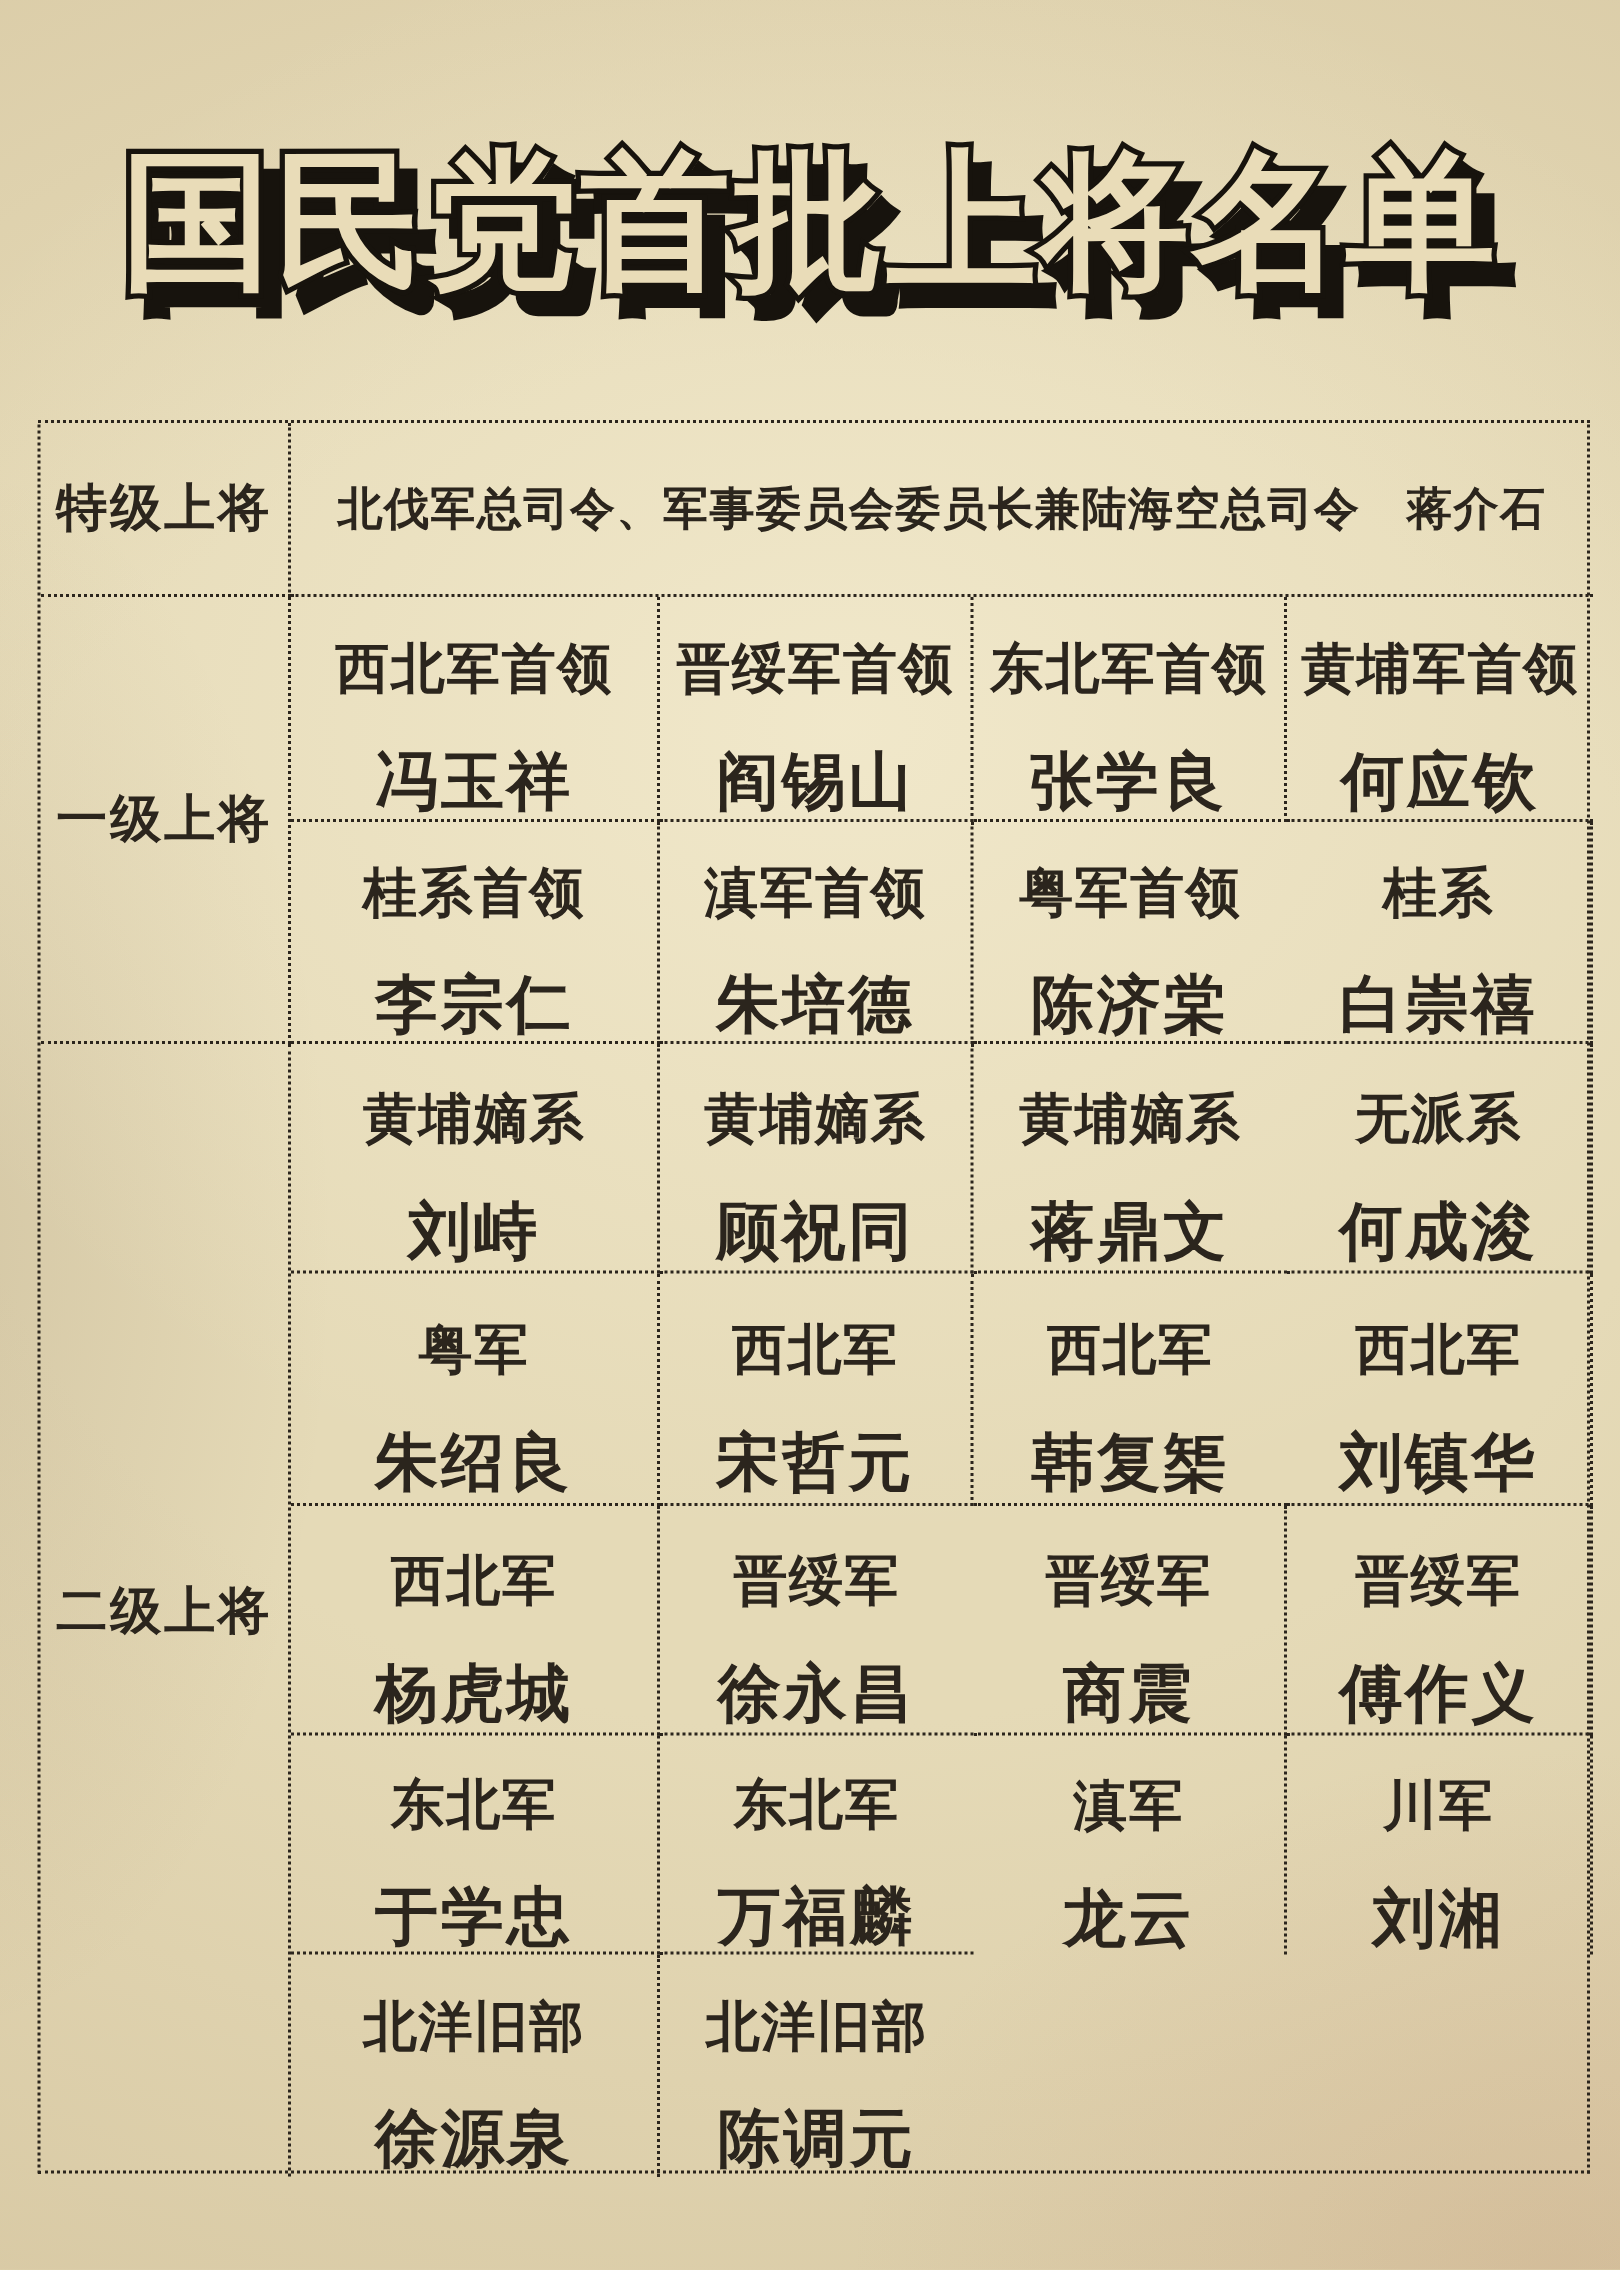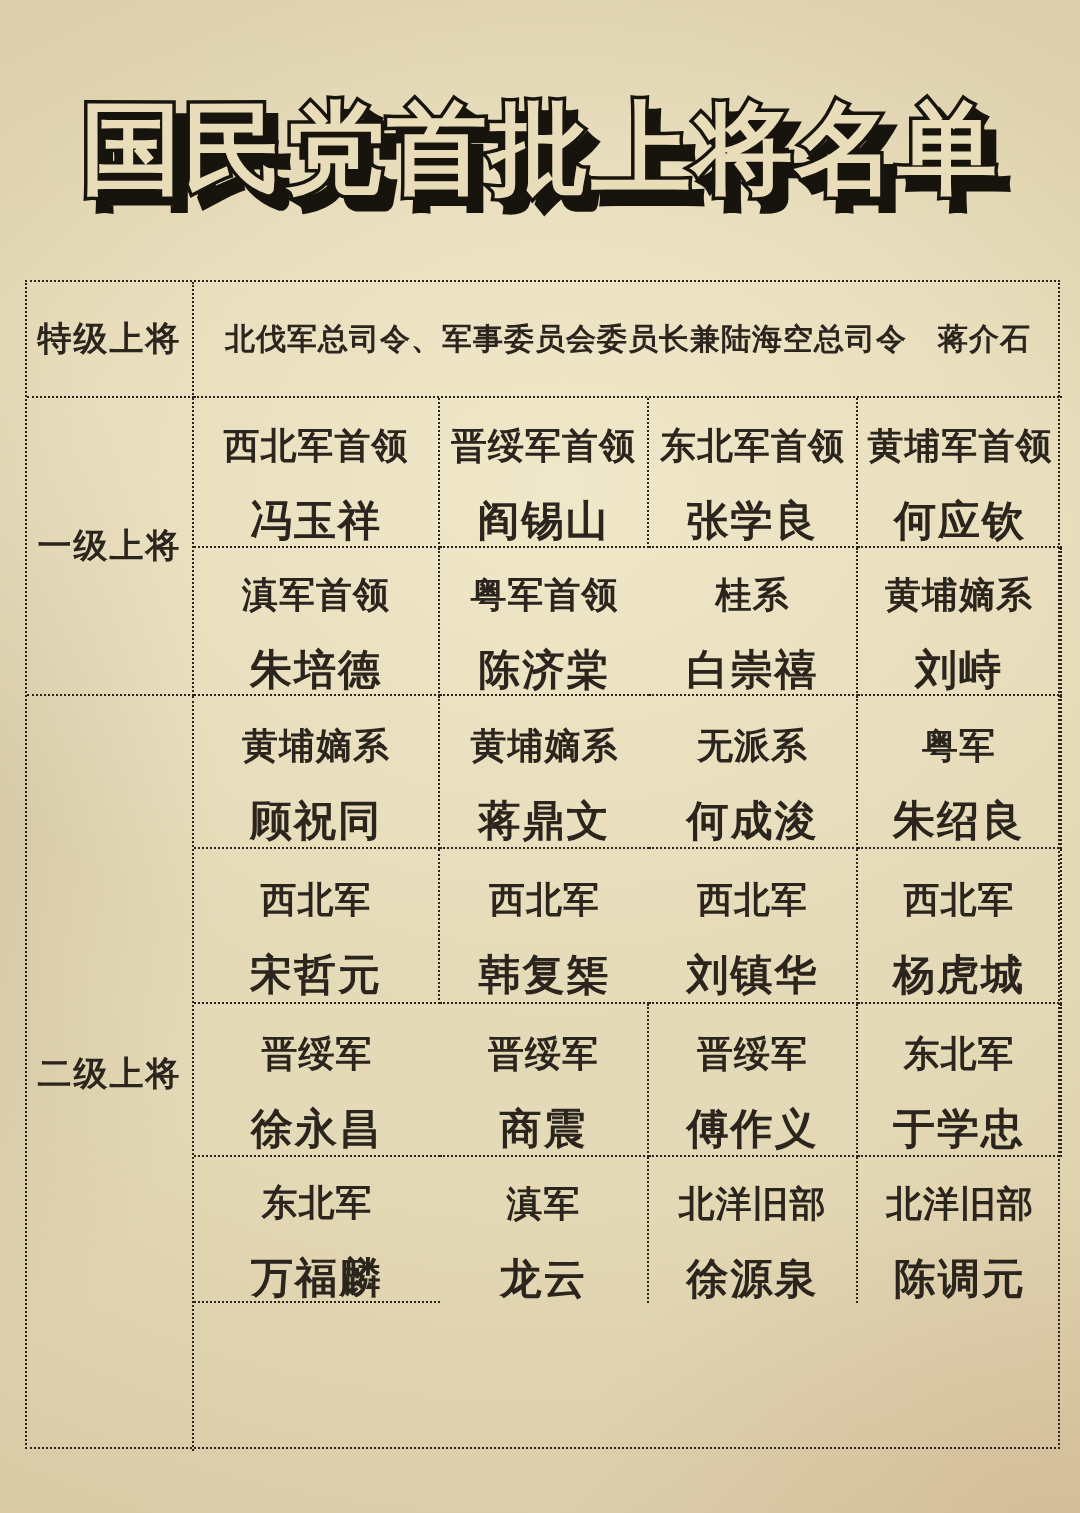--- a/index.html
+++ b/index.html
@@ -86,20 +86,24 @@
   </div>
   <div class="cell data">
     <div class="faction">东北军首领</div>
     <div class="gname">张学良</div>
   </div>
   <div class="cell data no-br">
     <div class="faction">黄埔军首领</div>
     <div class="gname">何应钦</div>
   </div>
   <div class="cell data">
+    <div class="faction">桂系首领</div>
+    <div class="gname">李宗仁</div>
+  </div>
+  <div class="cell data">
     <div class="faction">滇军首领</div>
     <div class="gname">朱培德</div>
   </div>
   <div class="cell data no-br">
     <div class="faction">粤军首领</div>
     <div class="gname">陈济棠</div>
   </div>
 
   <div class="cell rank rank-second">二级上将</div>
 
@@ -161,20 +165,24 @@
   </div>
   <div class="cell data no-br">
     <div class="faction">东北军</div>
     <div class="gname">万福麟</div>
   </div>
   <div class="cell data no-bb">
     <div class="faction">滇军</div>
     <div class="gname">龙云</div>
   </div>
   <div class="cell data no-bb">
+    <div class="faction">川军</div>
+    <div class="gname">刘湘</div>
+  </div>
+  <div class="cell data no-bb">
     <div class="faction">北洋旧部</div>
     <div class="gname">徐源泉</div>
   </div>
   <div class="cell data no-br no-bb">
     <div class="faction">北洋旧部</div>
     <div class="gname">陈调元</div>
   </div>
 
 </div>
 

